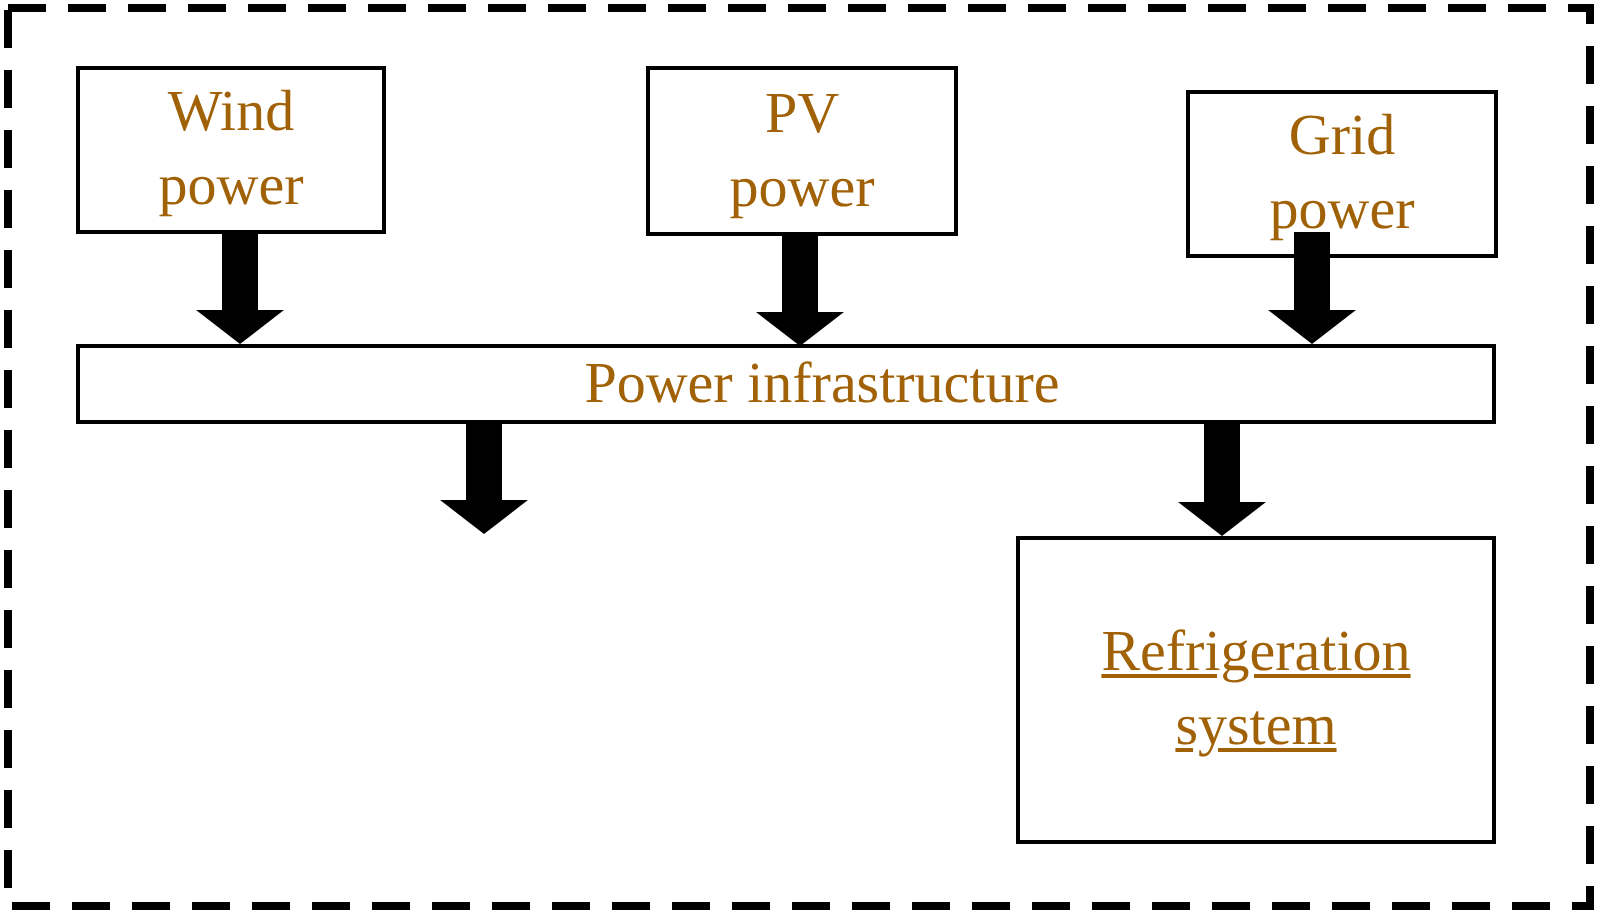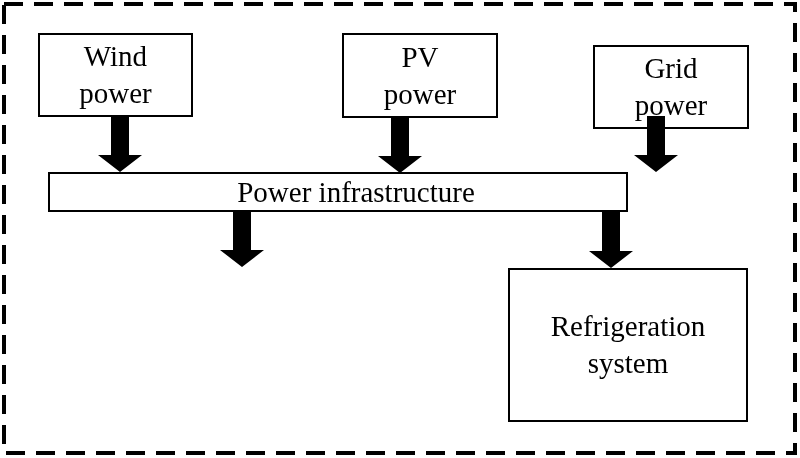--- a/index.html
+++ b/index.html
@@ -1,31 +1,31 @@
 <!DOCTYPE html>
 <html><head>
 <meta charset="utf-8">
 <style>
   html,body{margin:0;padding:0;background:#fff;}
   .canvas{
     position:relative;width:800px;height:458px;background:#ffffff;
-    font-family:"Liberation Serif", serif;color:#000000;overflow:hidden;
+    font-family:"Liberation Serif", serif;color:#a16207;overflow:hidden;
   }
   .frame{position:absolute;left:0;top:0;}
   .node{
     position:absolute;box-sizing:border-box;border:2px solid #000;background:#fff;
     display:flex;align-items:center;justify-content:center;text-align:center;
     font-size:29px;line-height:1.26;white-space:pre-line;
   }
   .node-wind {left:38px; top:33px; width:155px;height:84px;}
-  .node-pv   {left:323px;top:33px; width:156px;height:85px;margin-left:19px;}
+  .node-pv   {left:323px;top:33px; width:156px;height:85px;}
   .node-grid {left:593px;top:33px; width:156px;height:84px;margin-top:12px;}
-  .node-bar  {left:48px; top:172px;width:580px;height:40px;padding-left:36px;}
+  .node-bar  {left:38px; top:172px;width:710px;height:40px;padding-left:36px;}
   .node-it   {left:38px; top:267px;width:437px;height:154px;}
-  .node-ref  {left:508px;top:268px;width:240px;height:154px;}
+  .node-ref  {left:508px;top:268px;width:240px;height:154px;text-decoration:underline;}
   .arrow{position:absolute;width:44px;height:56px;}
   .arrow svg{display:block;}
   .arrow-wind {left:98px; top:116px;}
   .arrow-pv   {left:378px;top:117px;}
   .arrow-grid {left:634px;top:116px;}
   .arrow-it   {left:220px;top:211px;}
   .arrow-ref  {left:589px;top:212px;}
 </style>
 </head>
 <body>

